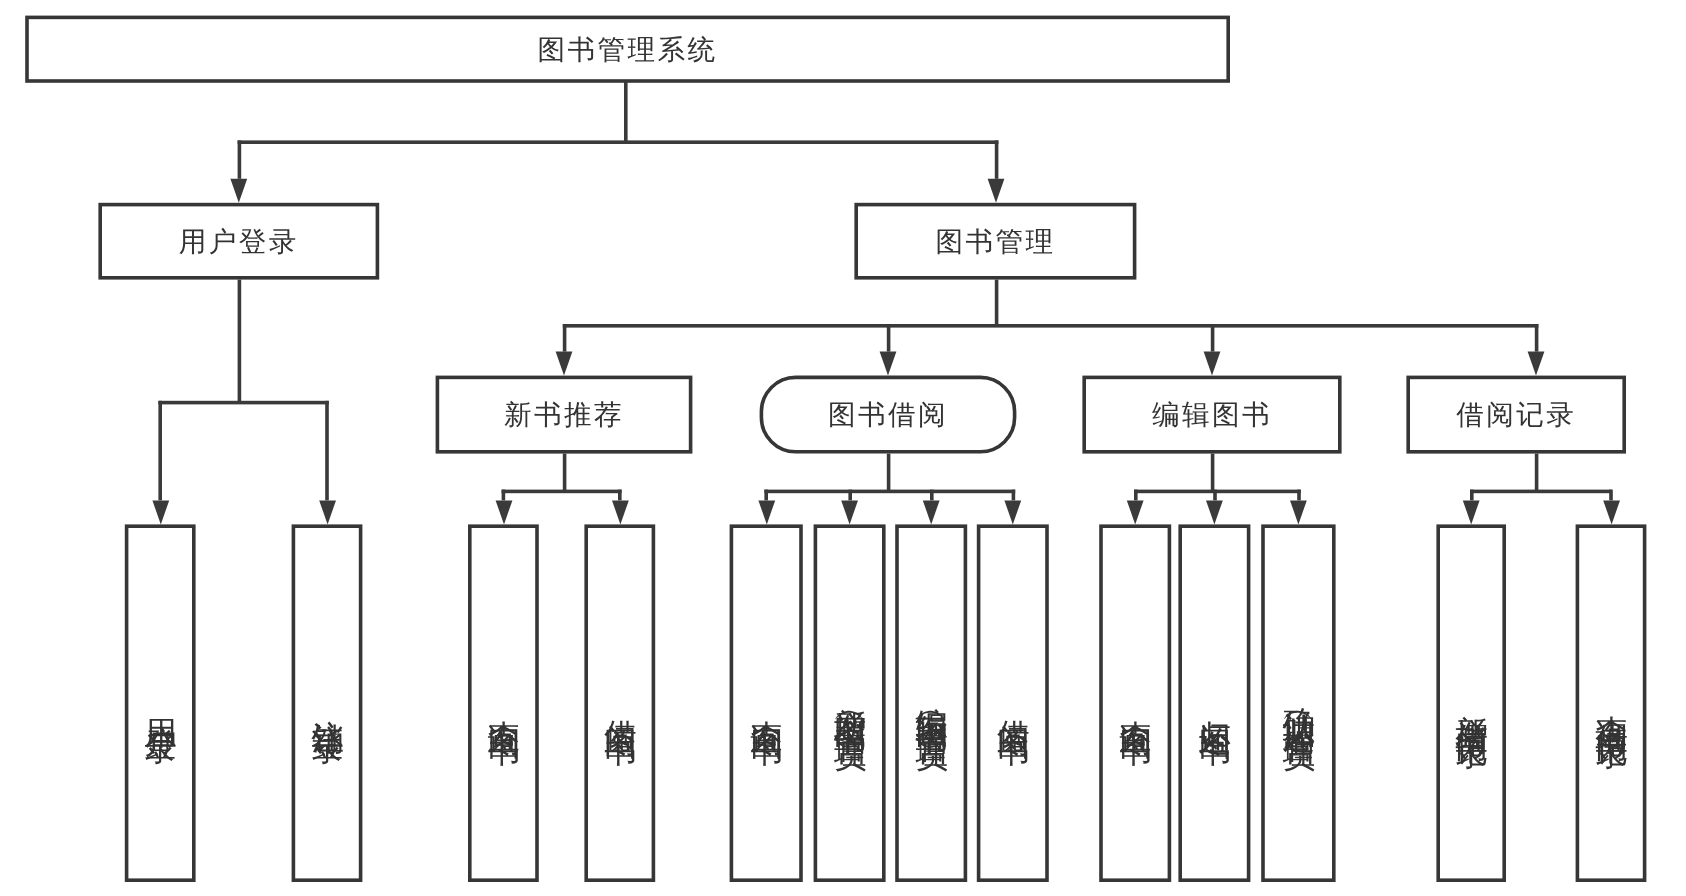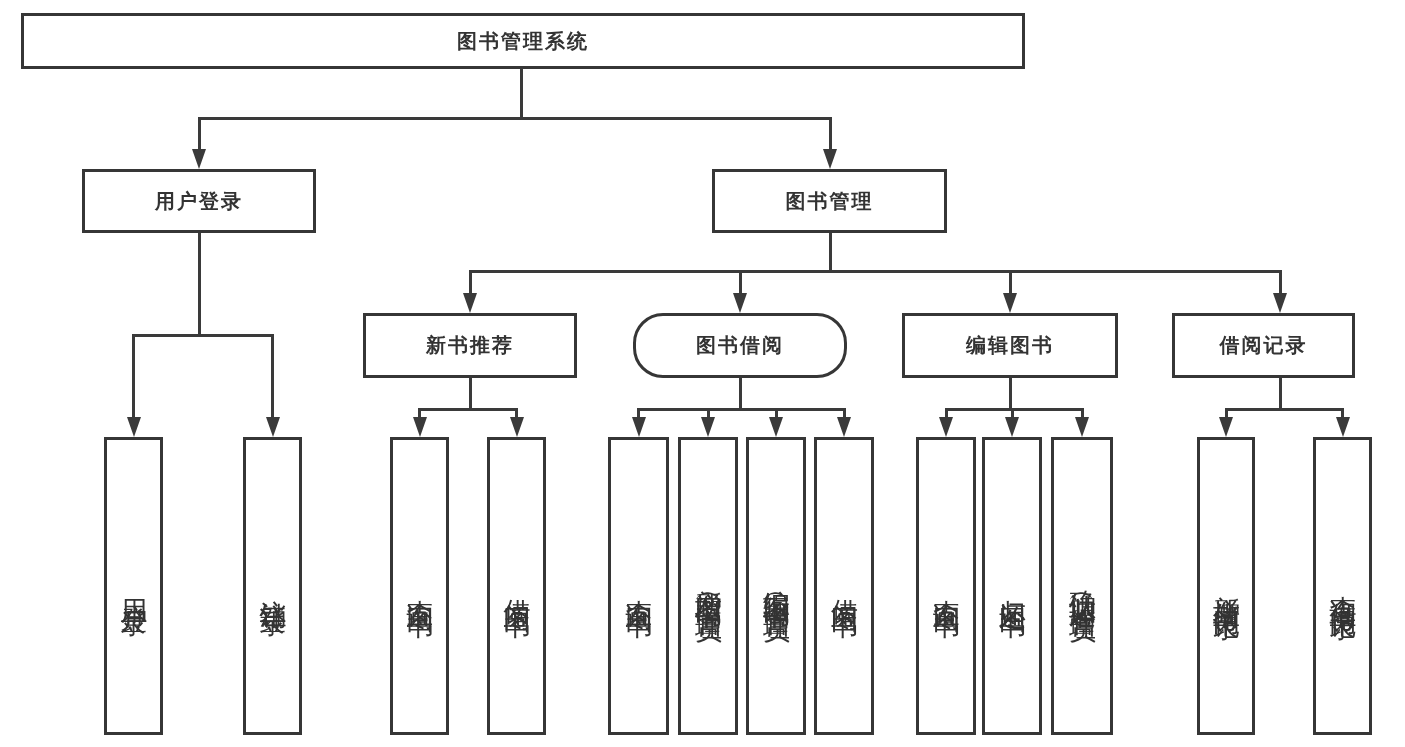--- a/index.html
+++ b/index.html
@@ -4,21 +4,21 @@
 <style>
   html,body { margin:0; padding:0; background:#ffffff; }
   #canvas {
     position:relative; width:1405px; height:747px; background:#ffffff;
     font-family:"Liberation Sans", sans-serif; color:#333333; overflow:hidden;
   }
   .node {
     position:absolute; box-sizing:border-box; border:3px solid #363636;
     background:#ffffff; display:flex; align-items:center; justify-content:center;
   }
-  .hnode { font-size:20px; letter-spacing:2px;font-weight:bold; }
+  .hnode { font-size:23px; letter-spacing:2px; }
   .vnode .vlabel {
     writing-mode:vertical-lr; text-orientation:mixed;
     font-size:27px; letter-spacing:4px; line-height:1;
   }
   .hline { position:absolute; height:3px; background:#3a3a3a; }
   .vline { position:absolute; width:3px; background:#3a3a3a; }
   .arrow { position:absolute; width:3px; background:#3a3a3a; }
   .arrow::after {
     content:""; position:absolute; left:-5.5px; top:100%;
     width:0; height:0;

